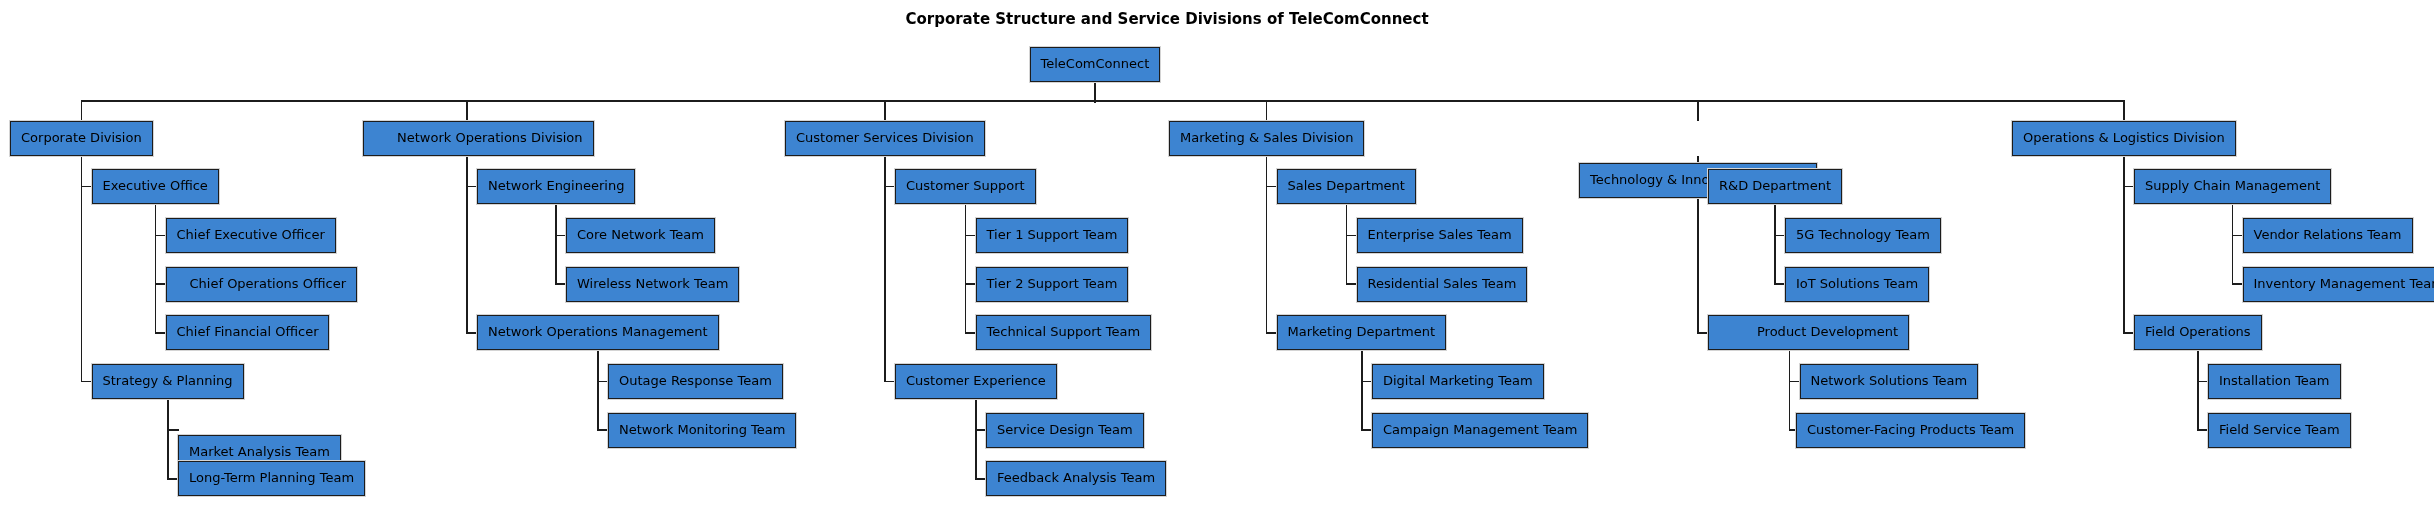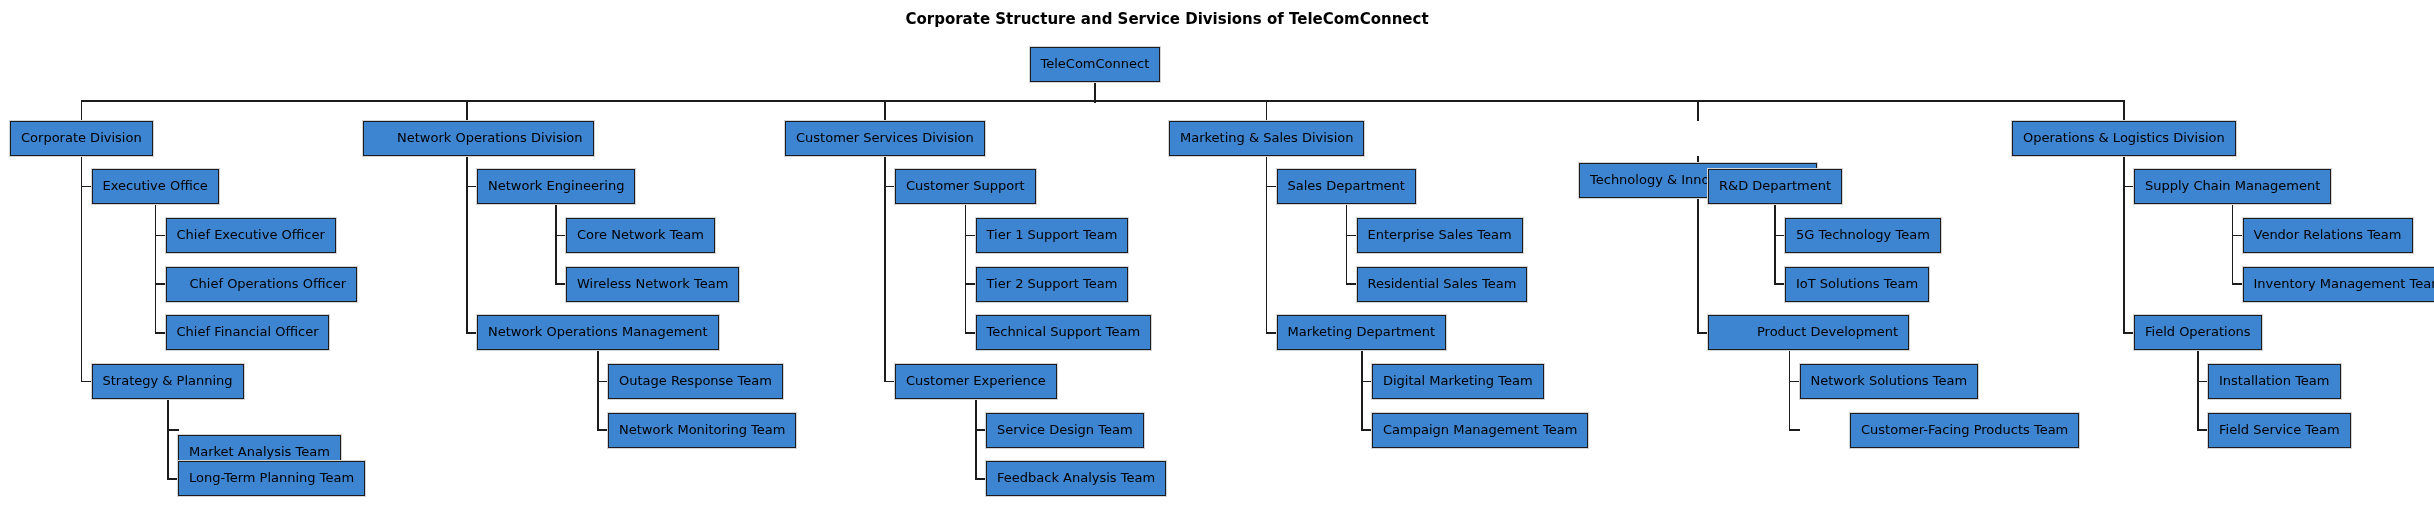--- a/index.html
+++ b/index.html
@@ -74,21 +74,21 @@
       <div class="node" style="left: 1356.5px; top: 266.6px;">Residential Sales Team</div>
       <div class="node" style="left: 1276.5px; top: 315.3px;">Marketing Department</div>
       <div class="node" style="left: 1372px; top: 364px;">Digital Marketing Team</div>
       <div class="node" style="left: 1372px; top: 412.7px;">Campaign Management Team</div>
       <div class="node" style="left: 1579px; top: 120.5px; margin-top: 42px;">Technology &amp; Innovation Division</div>
       <div class="node" style="left: 1708px; top: 169.2px;">R&amp;D Department</div>
       <div class="node" style="left: 1785px; top: 217.9px;">5G Technology Team</div>
       <div class="node" style="left: 1785px; top: 266.6px;">IoT Solutions Team</div>
       <div class="node" style="left: 1708px; top: 315.3px; padding-left: 48px;">Product Development</div>
       <div class="node" style="left: 1799.5px; top: 364px;">Network Solutions Team</div>
-      <div class="node" style="left: 1850px; top: 412.7px;">Customer-Facing Products Team</div>
+      <div class="node" style="left: 1796px; top: 412.7px;">Customer-Facing Products Team</div>
       <div class="node" style="left: 2012px; top: 120.5px;">Operations &amp; Logistics Division</div>
       <div class="node" style="left: 2134px; top: 169.2px;">Supply Chain Management</div>
       <div class="node" style="left: 2242.5px; top: 217.9px;">Vendor Relations Team</div>
       <div class="node" style="left: 2242.5px; top: 266.6px;">Inventory Management Team</div>
       <div class="node" style="left: 2134px; top: 315.3px;">Field Operations</div>
       <div class="node" style="left: 2208px; top: 364px;">Installation Team</div>
       <div class="node" style="left: 2208px; top: 412.7px;">Field Service Team</div>
       <div class="line" style="left: 1094.2px; top: 82px; width: 1.6px; height: 20.6px;"></div>
       <div class="line" style="left: 80.7px; top: 101px; width: 1.6px; height: 19.5px;"></div>
       <div class="line" style="left: 80.7px; top: 185.9px; width: 11.6px; height: 1.6px;"></div>

